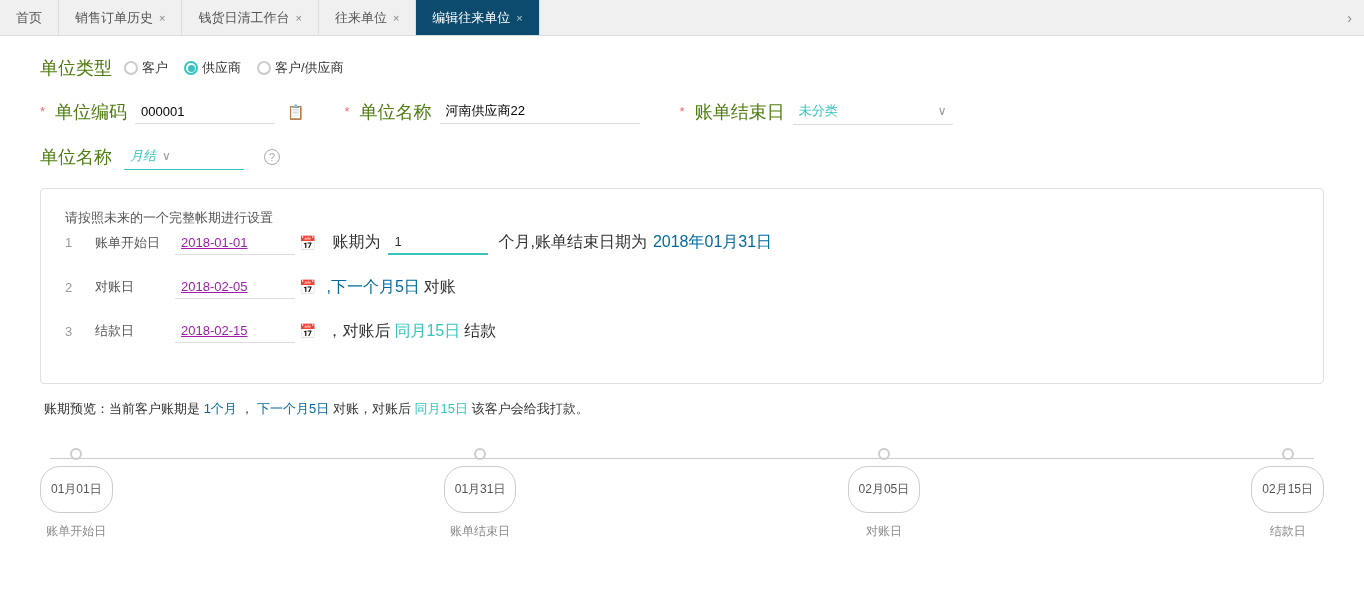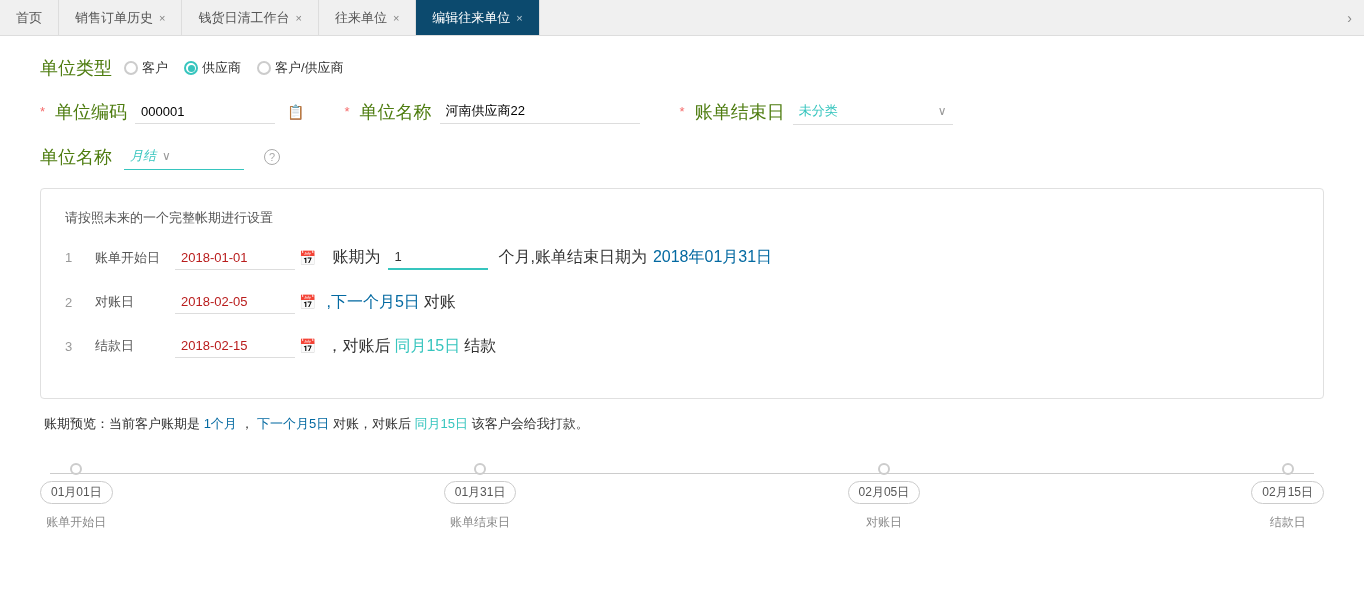--- a/index.html
+++ b/index.html
@@ -180,21 +180,21 @@
     
     .section-box {
       border: 1px solid #e0e0e0;
       border-radius: 4px;
       padding: 20px 24px;
       margin-bottom: 16px;
     }
     .section-title {
       font-size: 13px;
       color: #555;
-      margin-bottom: 18px;
+      margin-bottom: 3px;
     }
 
     
     .data-row {
       display: flex;
       align-items: center;
       margin-bottom: 20px;
       gap: 0;
     }
     .row-num {
@@ -210,21 +210,22 @@
       flex-shrink: 0;
     }
     .row-date-input {
       border: none;
       border-bottom: 1px solid #ddd;
       outline: none;
       padding: 4px 6px;
       font-size: 13px;
       width: 120px;
       background: transparent;
-      color: #b91c1c;
+      color: #a21caf;
+      text-decoration: underline;
     }
     .row-suffix {
       font-size: 16px;
       color: #333;
       margin-left: 10px;
     }
     .highlight-orange {
       color: #0369a1;
     }
     .highlight-teal {
@@ -284,21 +285,21 @@
     .timeline-dot {
       width: 12px;
       height: 12px;
       border-radius: 50%;
       background: #fff;
       border: 2px solid #ccc;
     }
     .timeline-badge {
       border: 1px solid #ccc;
       border-radius: 20px;
-      padding: 2px 10px;
+      padding: 14px 10px;
       font-size: 12px;
       color: #555;
       background: #fff;
       white-space: nowrap;
     }
     .timeline-sub-label {
       font-size: 12px;
       color: #888;
       margin-top: 4px;
     }

